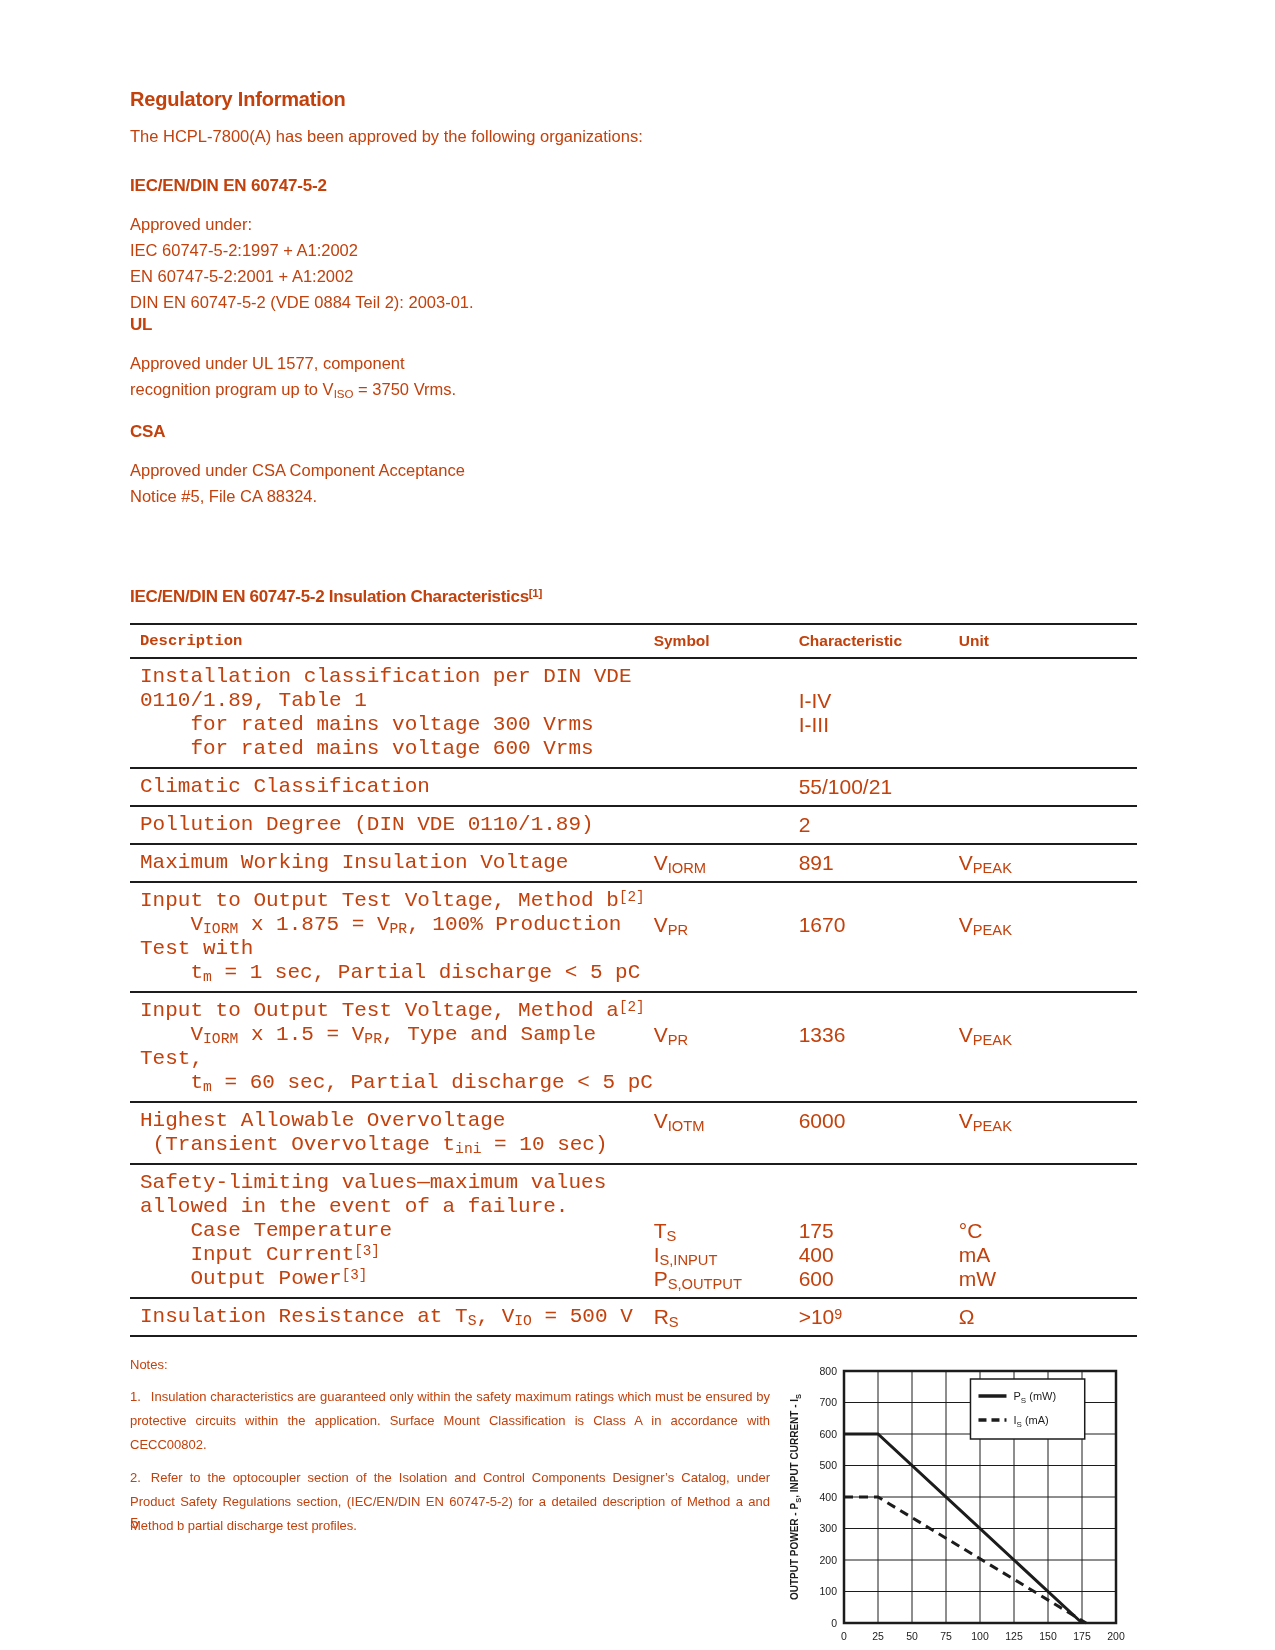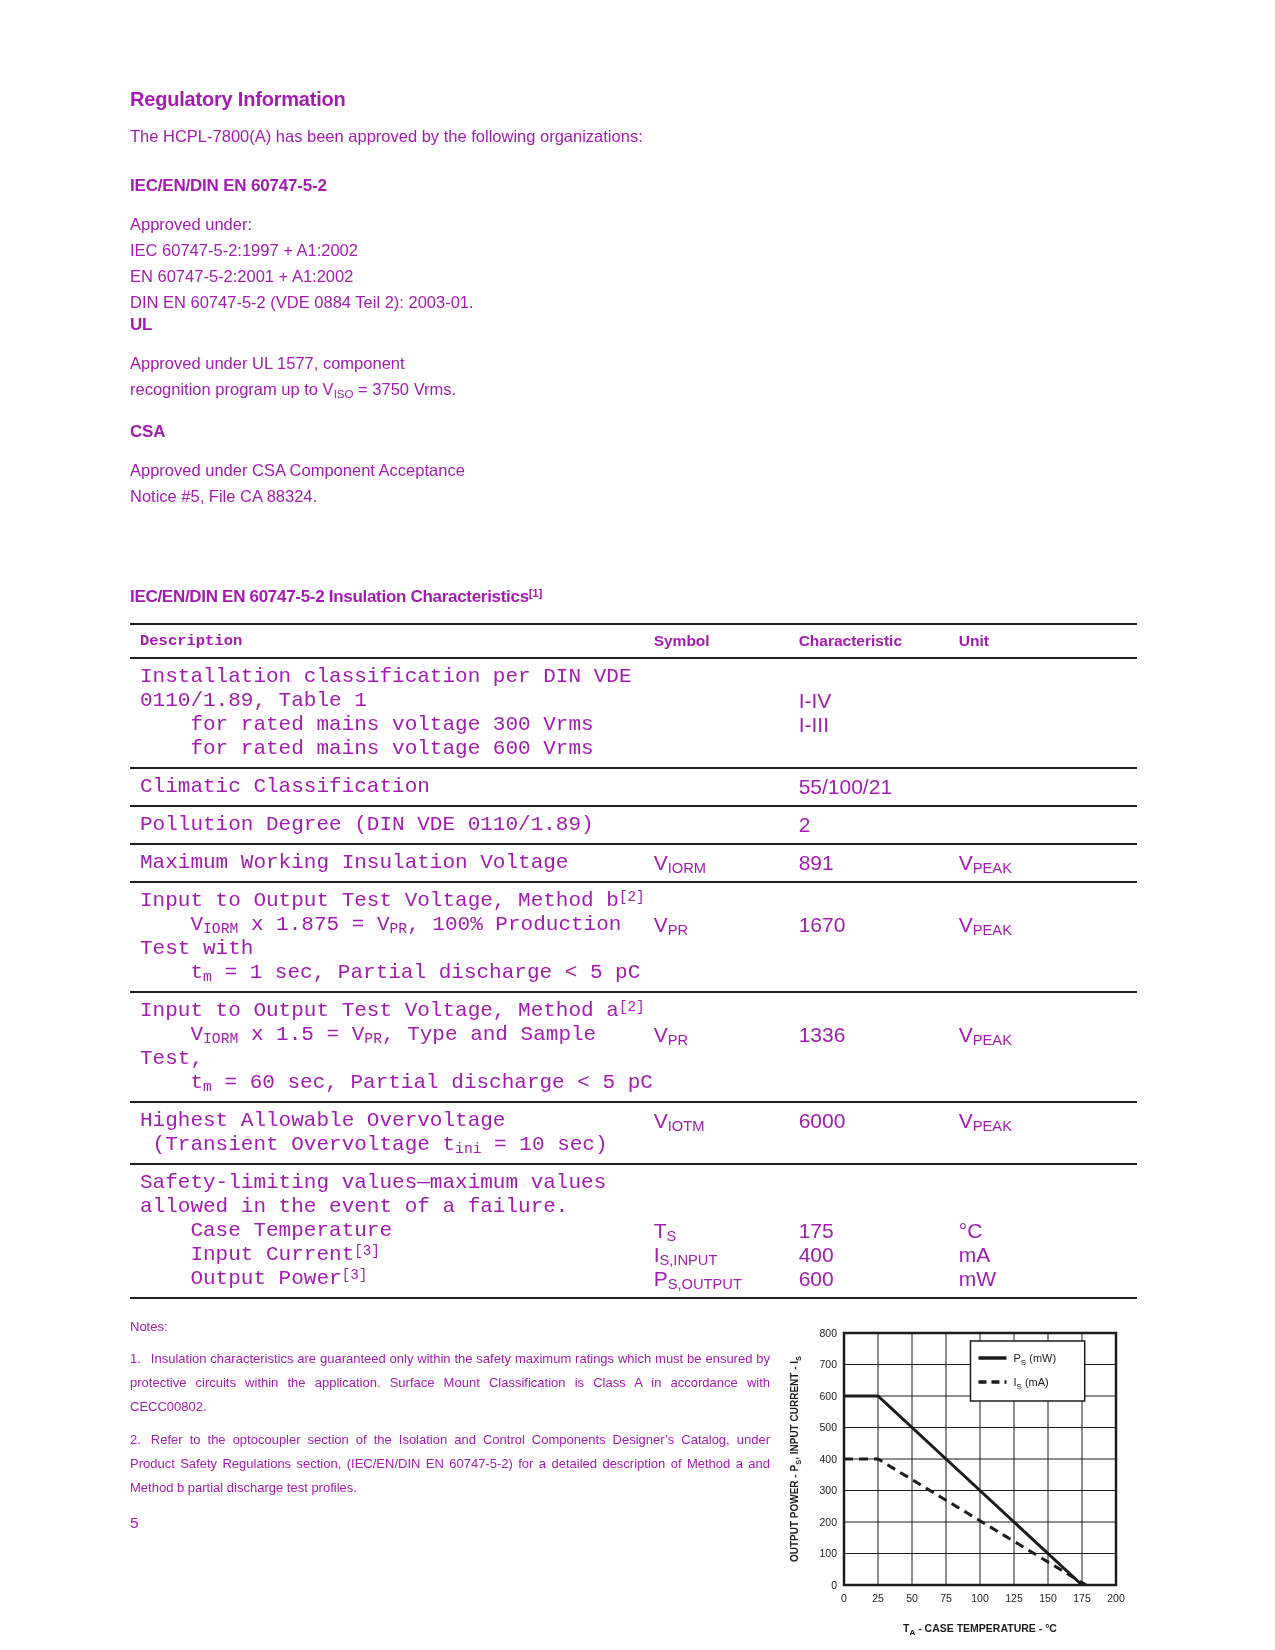--- a/index.html
+++ b/index.html
@@ -1,18 +1,18 @@
 <!DOCTYPE html>
 <html><head>
 <meta charset="utf-8">
 <style>
   html,body{margin:0;padding:0;background:#ffffff;}
   .page{
     width:1275px;height:1650px;position:relative;background:#fff;
-    font-family:"Liberation Sans",sans-serif;color:#a21caf;
+    font-family:"Liberation Sans",sans-serif;color:#c2410c;
     box-sizing:border-box;padding:88px 138px 0 130px;
   }
   .doc-title{font-size:20px;font-weight:bold;margin:0 0 16px 0;letter-spacing:-0.2px;}
   .intro{font-size:16.5px;margin:0 0 30px 0;}
   .two-col{display:flex;flex-direction:column;}
   .col-left{width:490px;}
   .col-right{flex:1;}
   .subhead{font-size:17px;font-weight:bold;margin:0 0 15px 0;letter-spacing:-0.2px;}
   .approval-lines{font-size:16.5px;line-height:26px;margin:0;}
   .csa-block{margin-top:20px;}
@@ -224,20 +224,34 @@
               <div class="line">175</div>
               <div class="line">400</div>
               <div class="line">600</div>
             </td>
             <td class="c3">
               <div class="line">&nbsp;</div>
               <div class="line">&nbsp;</div>
               <div class="line">°C</div>
               <div class="line">mA</div>
               <div class="line">mW</div>
+            </td>
+          </tr>
+          <tr>
+            <td class="c0">
+              <div class="line">Insulation Resistance at T<sub>S</sub>, V<sub>IO</sub> = 500 V</div>
+            </td>
+            <td class="c1">
+              <div class="line">R<sub>S</sub></div>
+            </td>
+            <td class="c2">
+              <div class="line">&gt;10<sup>9</sup></div>
+            </td>
+            <td class="c3">
+              <div class="line">Ω</div>
             </td>
           </tr>
         </tbody>
     </table>
   </div>
 
   <div class="bottom">
     <div class="notes">
       <p class="notes-label">Notes:</p>
       <div>

